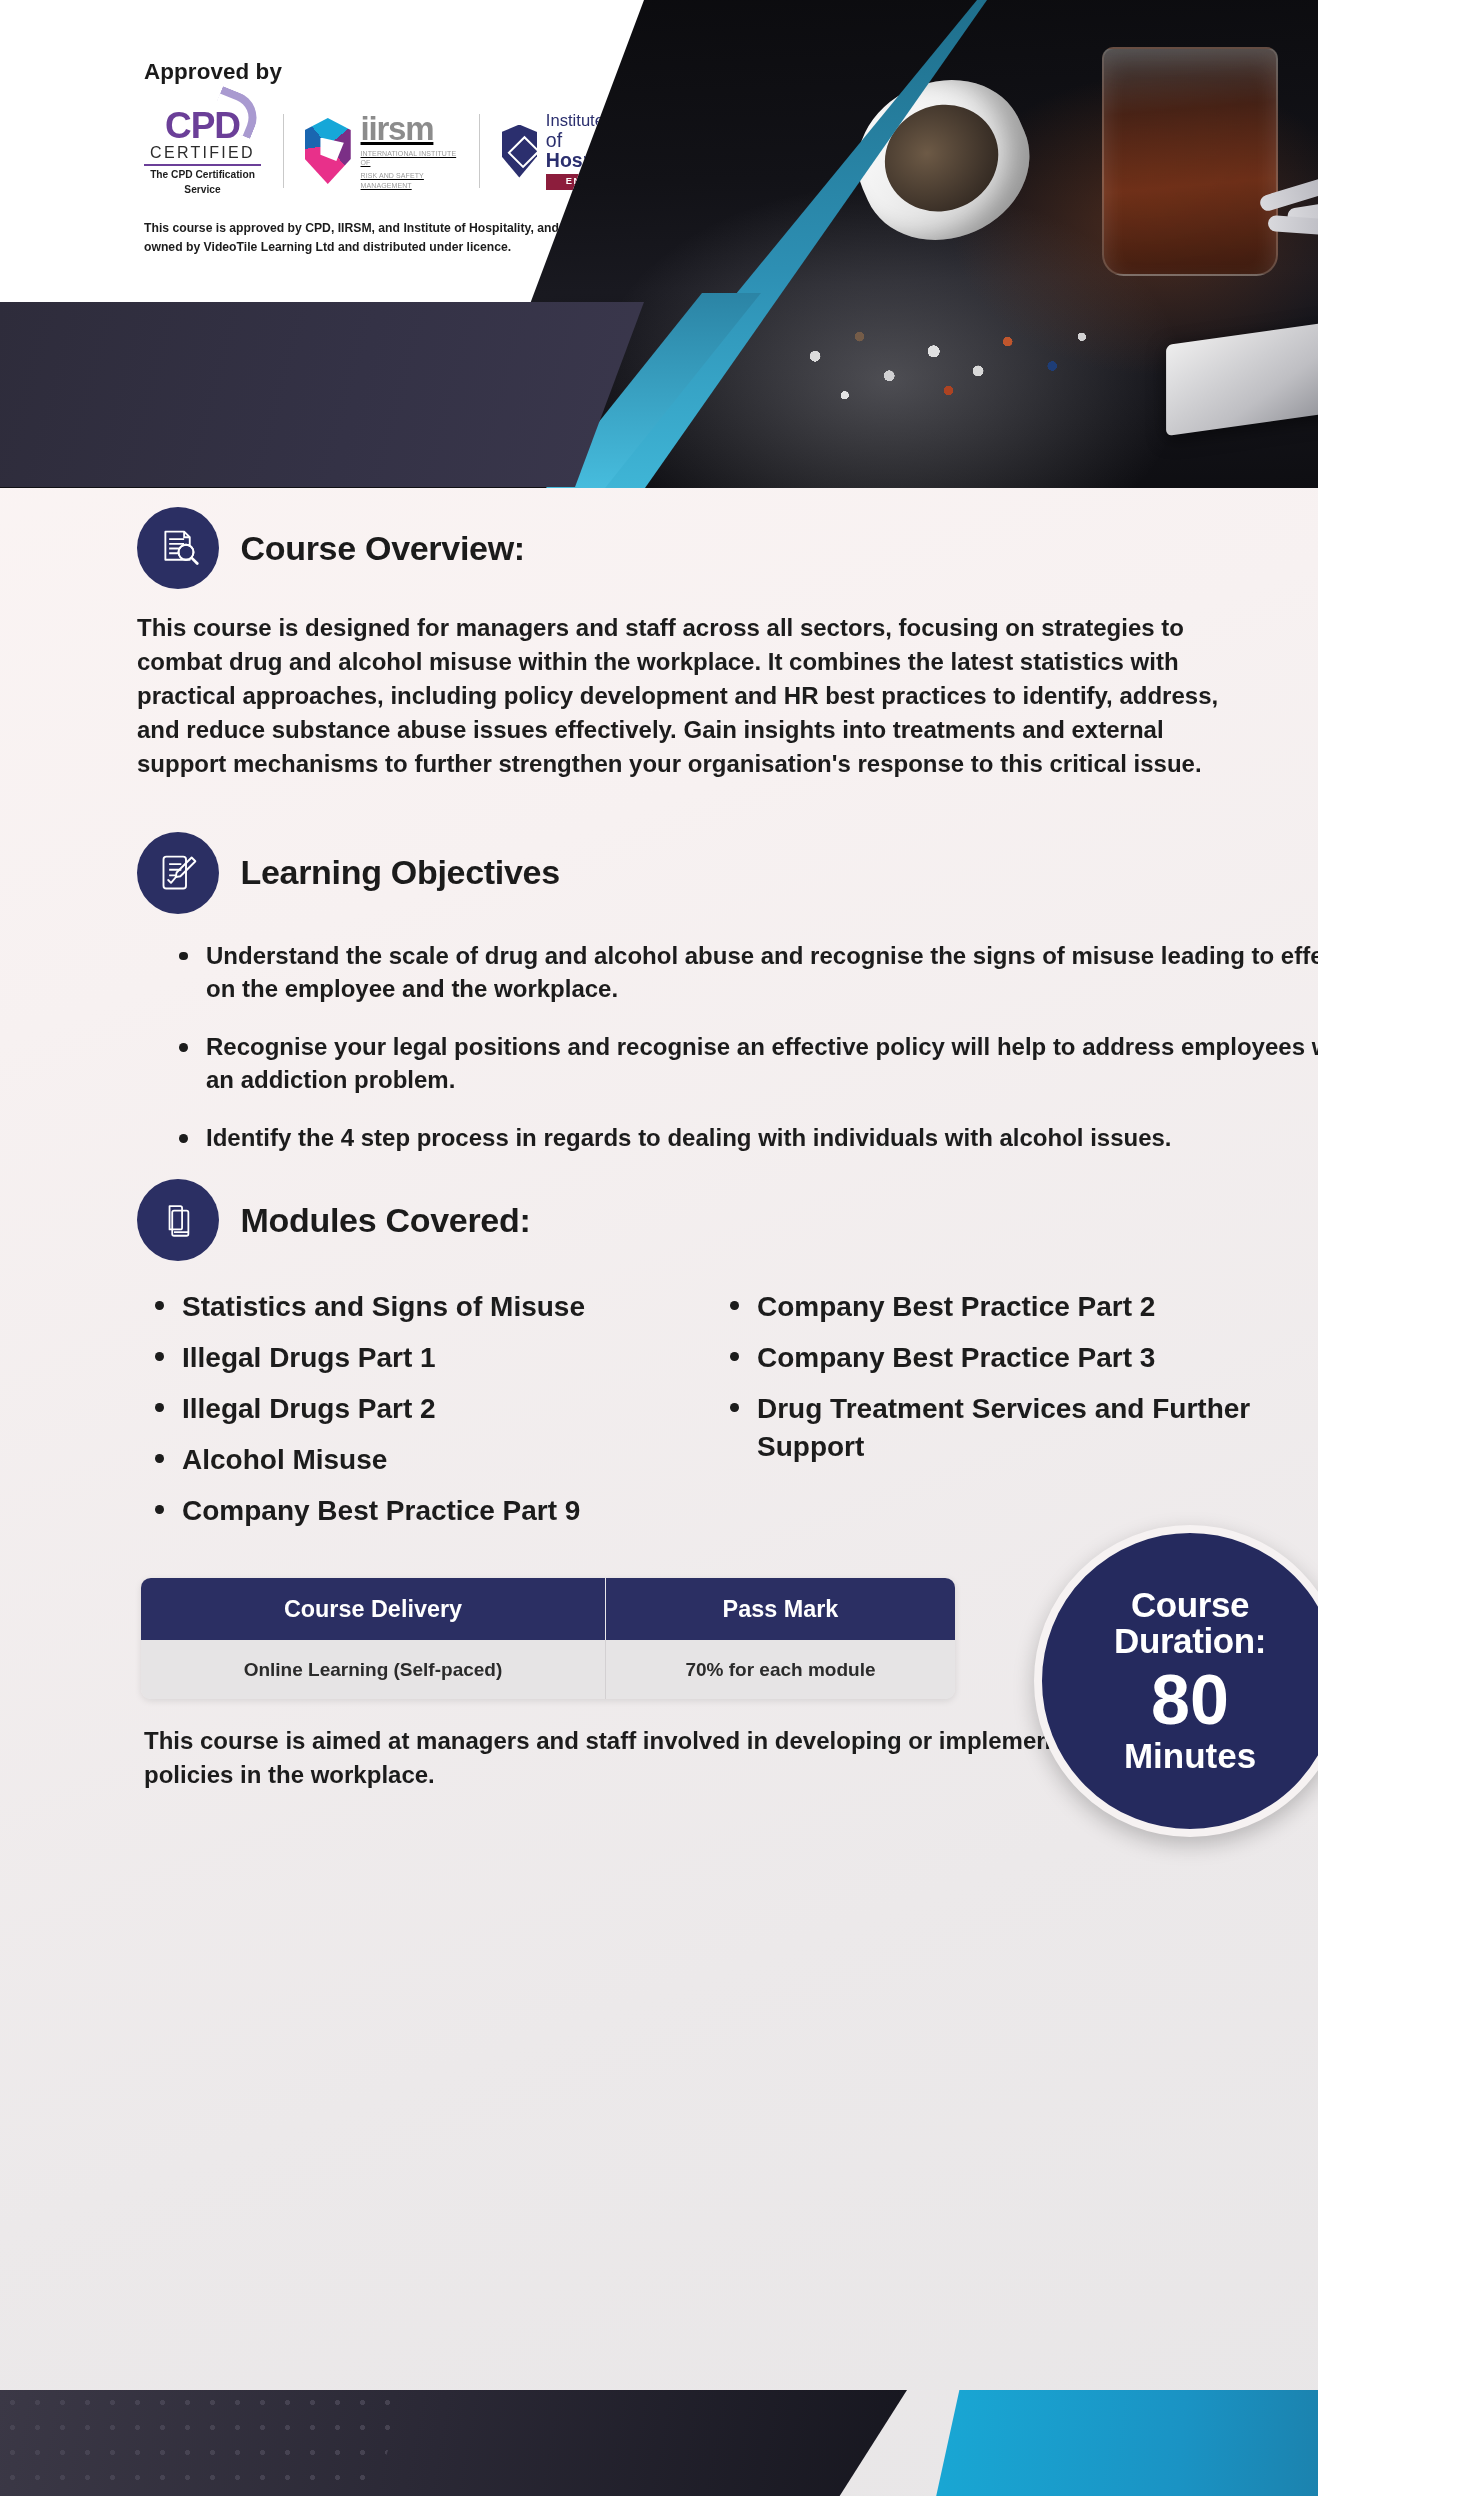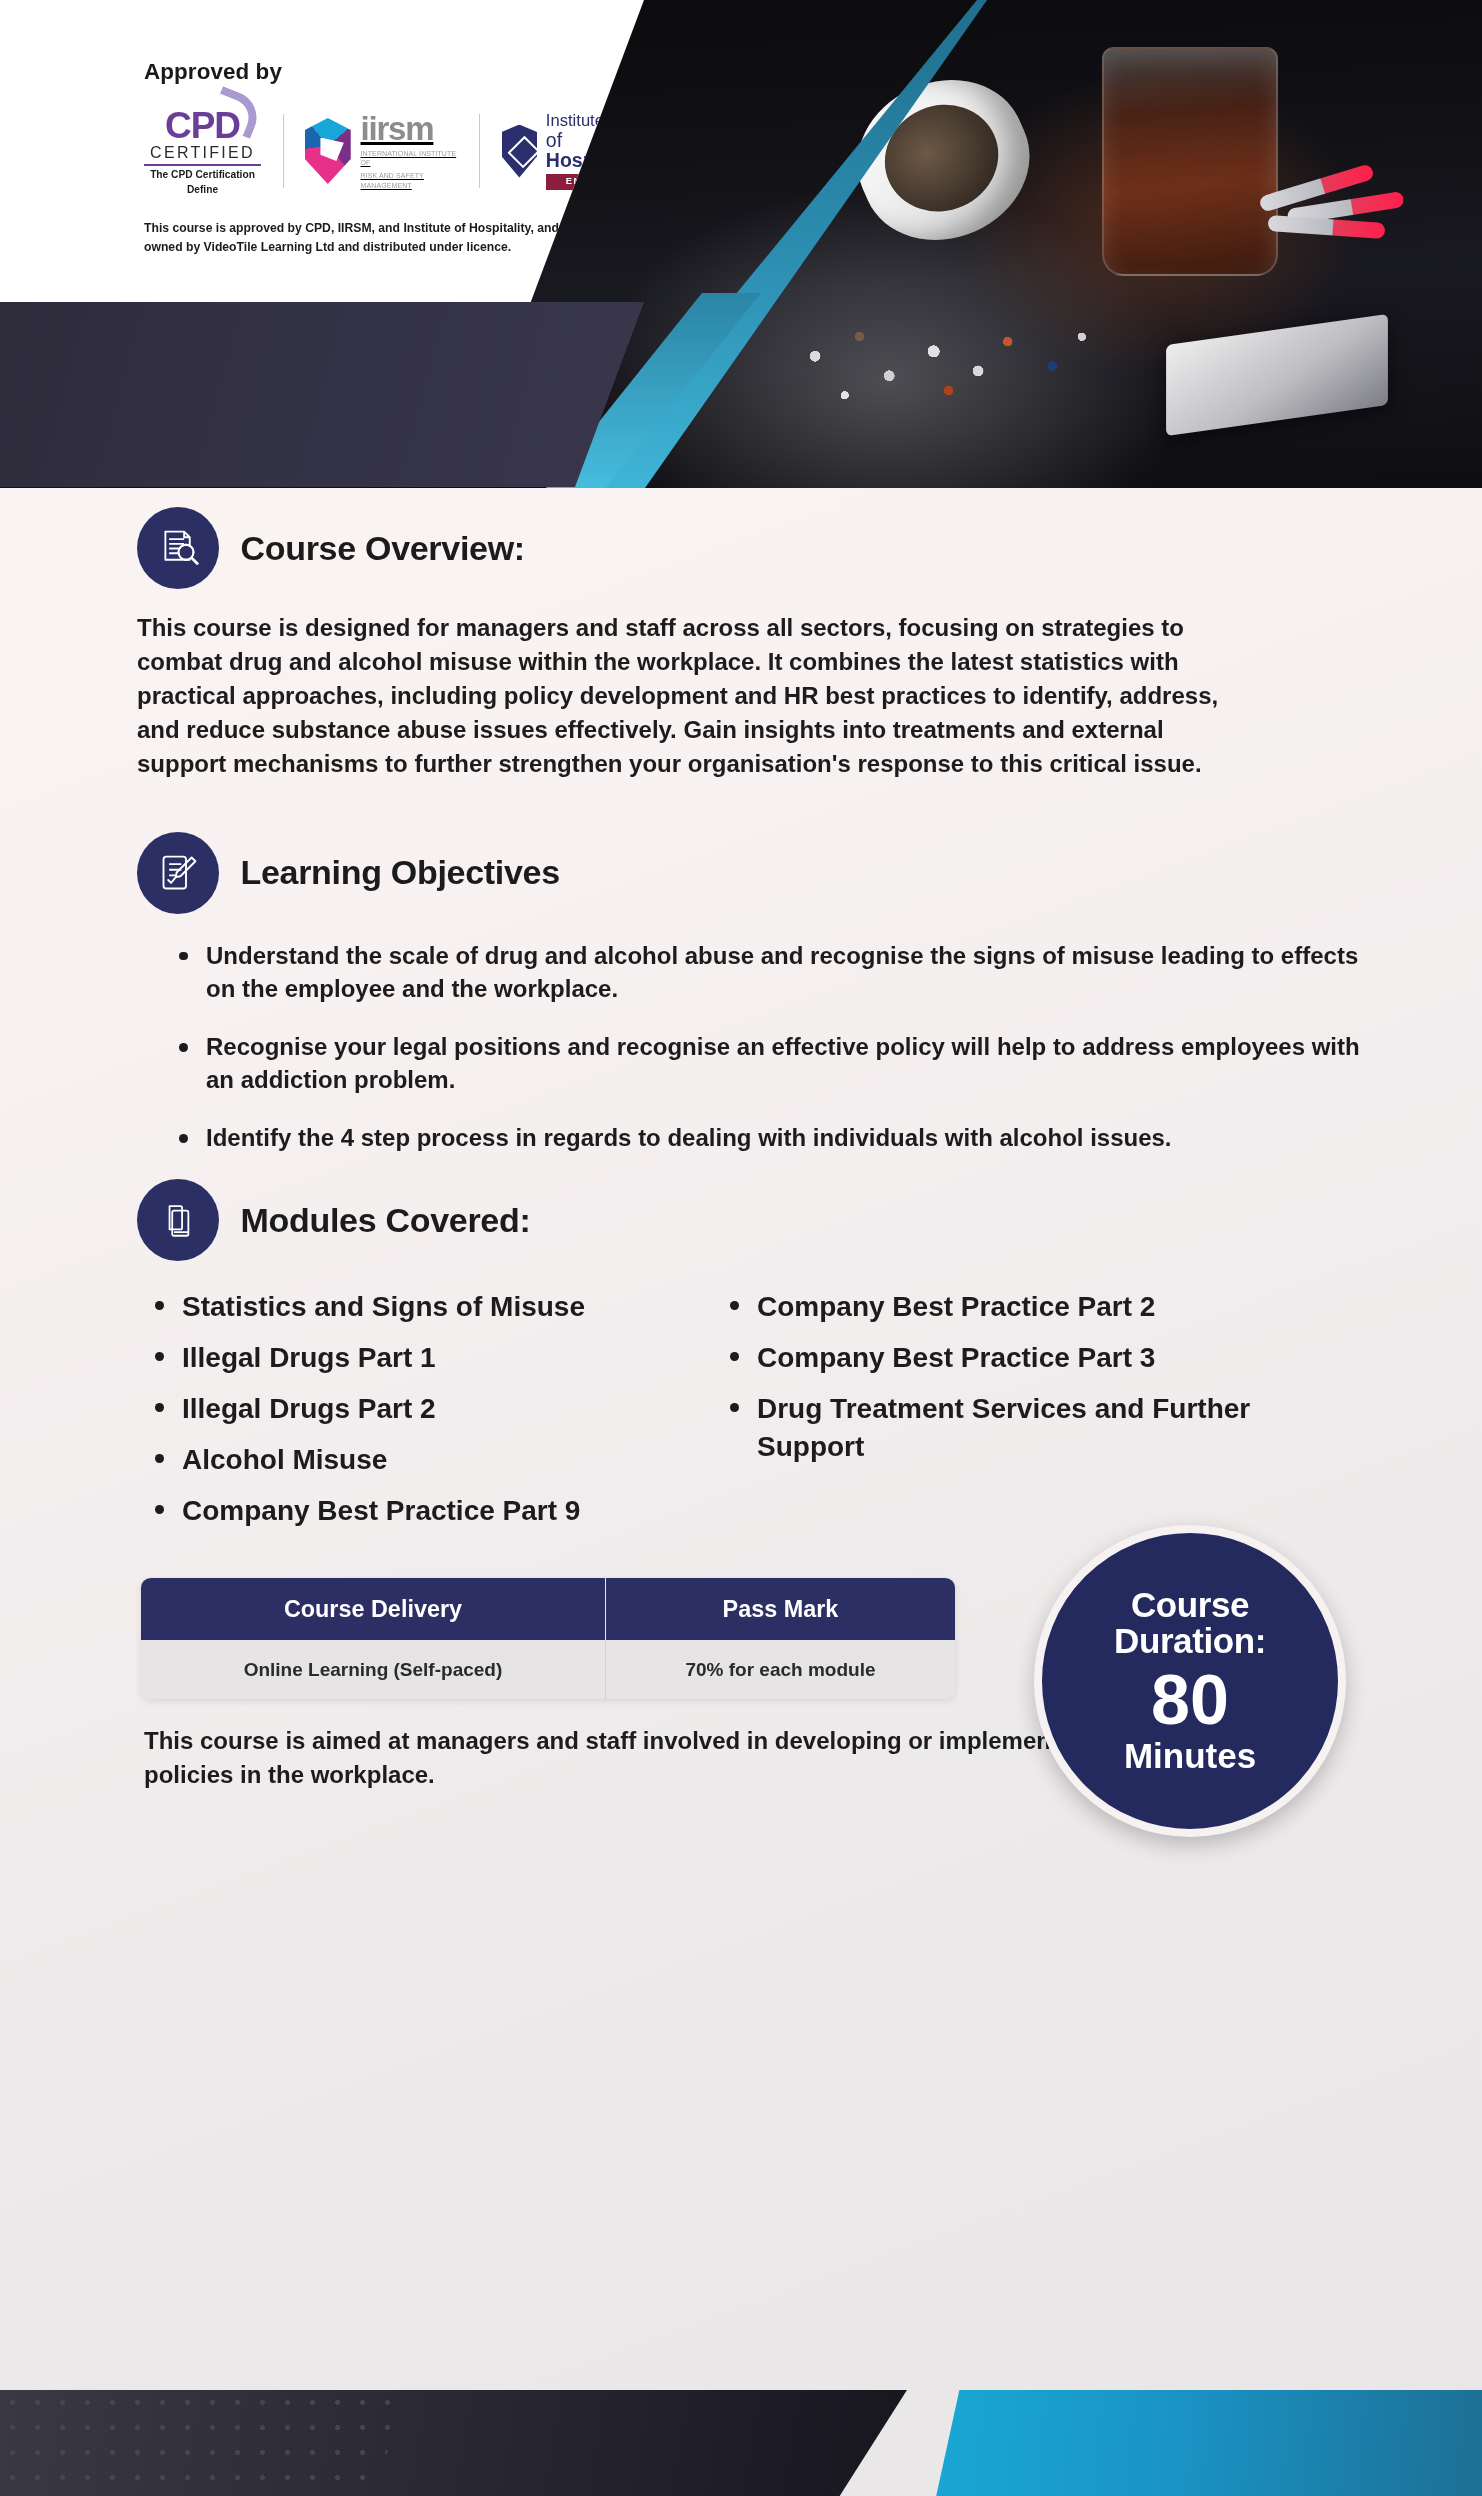--- a/index.html
+++ b/index.html
@@ -8,21 +8,21 @@
     width: 1482px;
     height: 2497px;
     font-family: "Liberation Sans", sans-serif;
     background: #ffffff;
     overflow: hidden;
     position: relative;
   }
 
   .page {
     position: relative;
-    width: 1482px;
+    width: 1318px;
     height: 2497px;
     background: linear-gradient(160deg, #fdf6f5 0%, #f7f1f1 35%, #ece9ea 75%, #e8e6e7 100%);
     overflow: hidden;
   }
 
   
   .hero {
     position: absolute;
     top: 0; left: 0;
     width: 1482px;
@@ -461,21 +461,21 @@
       <div class="approved-by">Approved by</div>
 
       <div class="logo-row">
 
         <div class="logo-cell">
           <div class="cpd">
             <div class="cpd-swoosh"></div>
             <div class="cpd-main">CPD</div>
             <div class="cpd-cert">CERTIFIED</div>
             <div class="cpd-sub">The CPD Certification</div>
-            <div class="cpd-sub">Define</div>
+            <div class="cpd-sub">Service</div>
           </div>
         </div>
 
         <div class="logo-sep"></div>
 
         <div class="logo-cell">
           <div class="iirsm">
             <div class="iirsm-shield"></div>
             <div class="iirsm-text">
               <div class="iirsm-name">iirsm</div>

